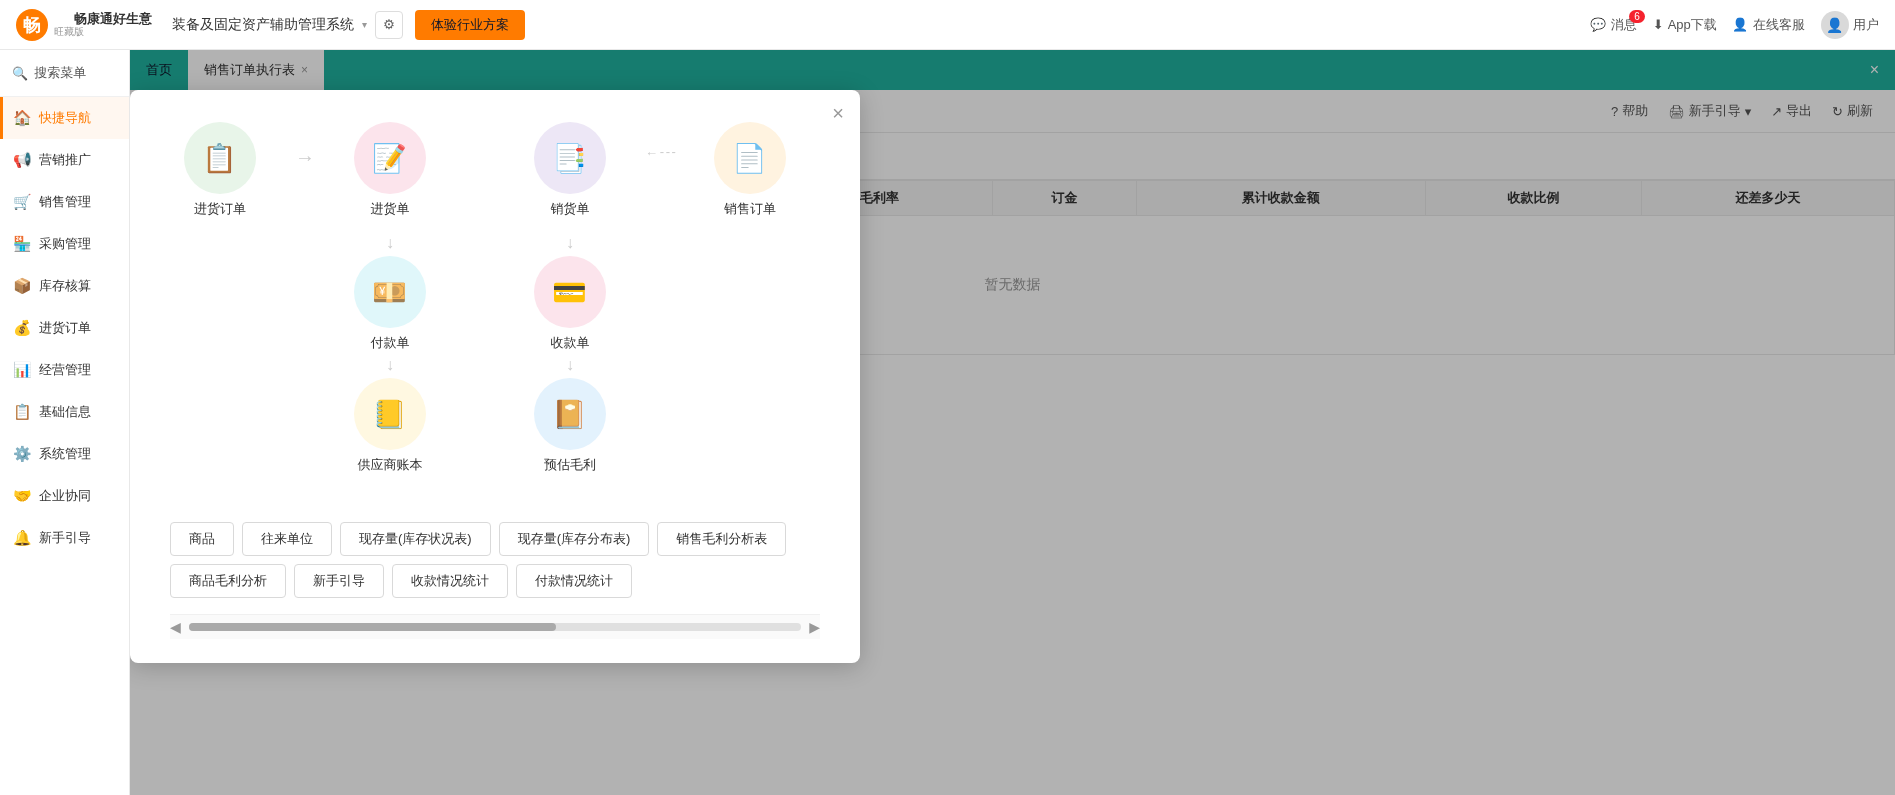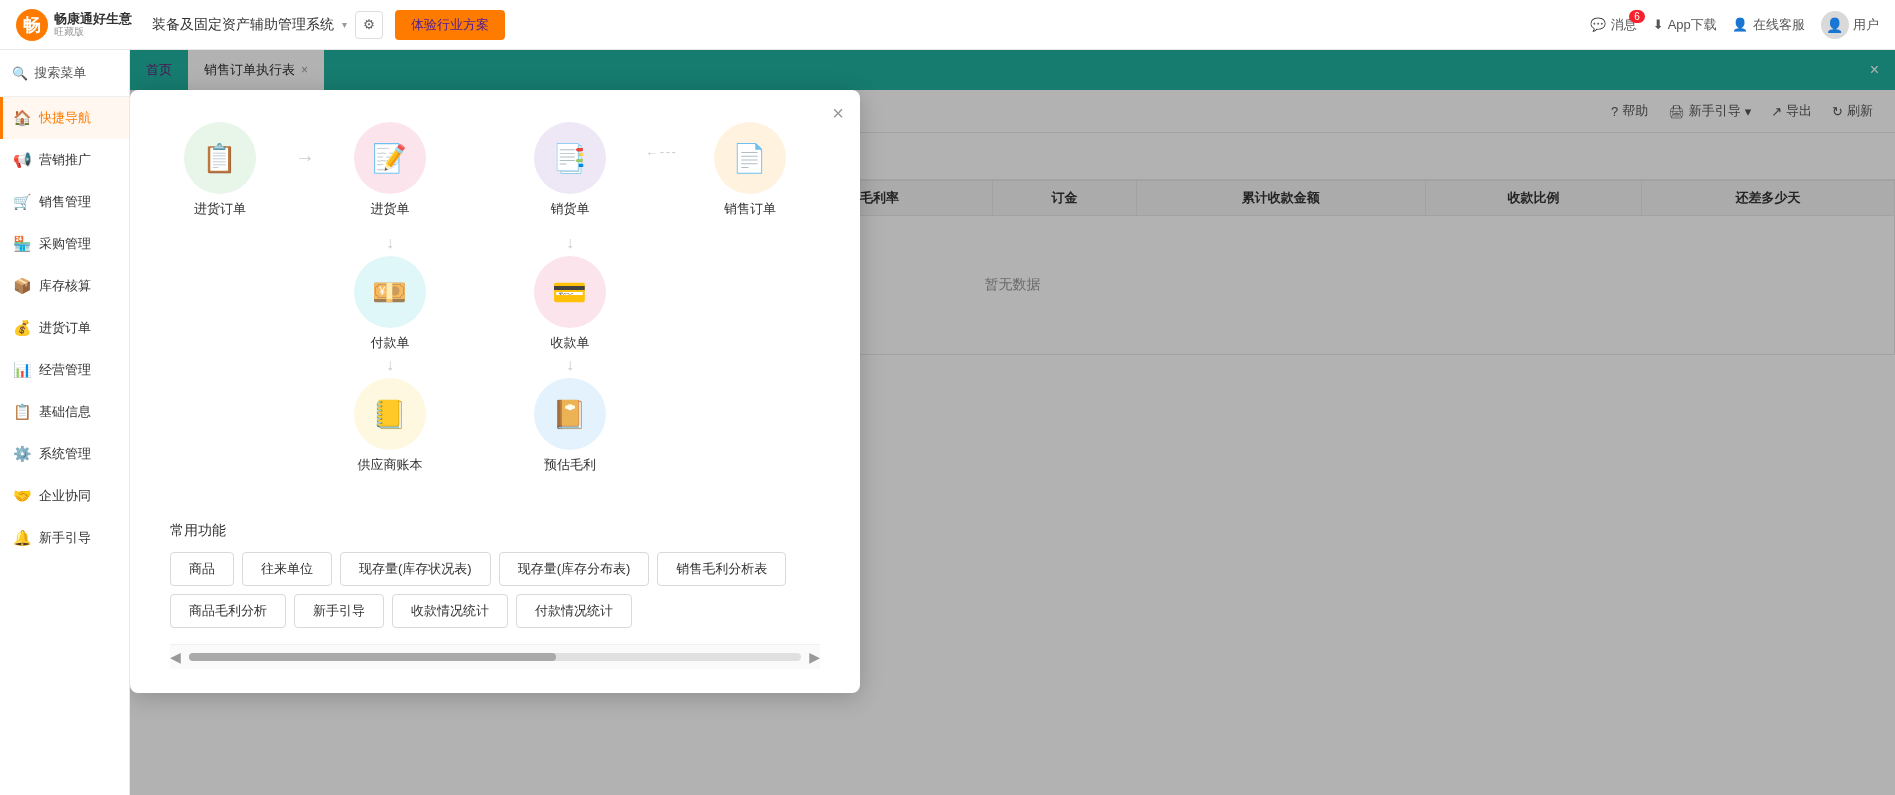--- a/index.html
+++ b/index.html
@@ -9,35 +9,35 @@
     .app-wrapper { display: flex; flex-direction: column; height: 795px; width: 1895px; }
     .top-bar { height: 50px; background: #fff; display: flex; align-items: center; padding: 0 16px; border-bottom: 1px solid #e8e8e8; flex-shrink: 0; }
     .main-area { display: flex; flex: 1; overflow: hidden; }
     .sidebar { width: 130px; background: #fff; border-right: 1px solid #e8e8e8; flex-shrink: 0; display: flex; flex-direction: column; }
     .content-area { flex: 1; display: flex; flex-direction: column; overflow: hidden; position: relative; }
 
     
     .logo-area { display: flex; align-items: center; gap: 6px; margin-right: 20px; }
     .logo-icon { width: 32px; height: 32px; background: #ff7b00; border-radius: 50%; display: flex; align-items: center; justify-content: center; color: #fff; font-size: 18px; font-weight: bold; }
     .logo-text { display: flex; flex-direction: column; line-height: 1.2; }
-    .logo-text-main { font-size: 13px; font-weight: bold; color: #333; }
+    .logo-text-main { font-size: 13px; font-weight: bold; color: #333; margin-left: 20px; }
     .logo-text-sub { font-size: 10px; color: #999; }
     .system-title { display: flex; align-items: center; gap: 8px; color: #333; font-size: 14px; }
     .system-title-text { font-weight: 500; text-align: center; }
     .dropdown-icon { color: #999; font-size: 10px; cursor: pointer; }
     .gear-btn { width: 28px; height: 28px; border-radius: 4px; border: 1px solid #ddd; background: #fff; cursor: pointer; display: flex; align-items: center; justify-content: center; margin-left: 8px; color: #666; }
-    .experience-btn { background: #ff7b00; color: #4c1d95; border: none; border-radius: 4px; padding: 6px 16px; font-size: 13px; cursor: pointer; margin-left: 12px; }
+    .experience-btn { background: #ff7b00; color: #0f172a; border: none; border-radius: 4px; padding: 6px 16px; font-size: 13px; cursor: pointer; margin-left: 12px; }
     .top-right { margin-left: auto; display: flex; align-items: center; gap: 16px; }
     .top-right-item { display: flex; align-items: center; gap: 4px; color: #555; cursor: pointer; font-size: 13px; position: relative; }
     .badge { background: #f5222d; color: #fff; border-radius: 8px; padding: 1px 5px; font-size: 10px; position: absolute; top: -6px; right: -8px; }
     .user-avatar { width: 28px; height: 28px; border-radius: 50%; background: #d9d9d9; display: flex; align-items: center; justify-content: center; color: #666; font-size: 14px; }
 
     
     .tab-bar { height: 40px; background: #20b2a0; display: flex; align-items: stretch; flex-shrink: 0; }
-    .tab { display: flex; align-items: center; padding: 0 16px; cursor: pointer; color: #701a75; font-size: 13px; gap: 6px; position: relative; }
+    .tab { display: flex; align-items: center; padding: 0 16px; cursor: pointer; color: #0f172a; font-size: 13px; gap: 6px; position: relative; }
     .tab.active { background: #fff; color: #333; }
     .tab-close { font-size: 12px; color: #999; cursor: pointer; }
     .tab-close-global { margin-left: auto; padding: 0 16px; color: #fff; cursor: pointer; display: flex; align-items: center; font-size: 16px; }
 
     
     .sidebar-search { padding: 10px 8px; border-bottom: 1px solid #f0f0f0; }
     .sidebar-search-btn { width: 100%; background: none; border: none; cursor: pointer; color: #555; display: flex; align-items: center; gap: 6px; padding: 4px; font-size: 13px; }
     .sidebar-nav-item { display: flex; align-items: center; gap: 8px; padding: 12px 12px; cursor: pointer; color: #333; font-size: 13px; border-left: 3px solid transparent; }
     .sidebar-nav-item.active { border-left: 3px solid #ff7b00; background: #fff7f0; color: #ff7b00; }
     .sidebar-nav-icon { width: 16px; height: 16px; display: flex; align-items: center; justify-content: center; font-size: 15px; }
@@ -346,21 +346,20 @@
               </div>
               <div style="width:80px;"></div>
               <div class="flow-node">
                 <div class="flow-icon-wrap icon-blue" style="font-size:28px;">📔</div>
                 <span class="flow-label">预估毛利</span>
               </div>
             </div>
           </div>
 
           <div class="common-functions">
-            <div class="common-functions-title">常用功能</div>
             <div class="function-btns" id="function-btns-container">
                 <button class="function-btn">商品</button>
                 <button class="function-btn">往来单位</button>
                 <button class="function-btn">现存量(库存状况表)</button>
                 <button class="function-btn">现存量(库存分布表)</button>
                 <button class="function-btn">销售毛利分析表</button>
                 <button class="function-btn">商品毛利分析</button>
                 <button class="function-btn">新手引导</button>
                 <button class="function-btn">收款情况统计</button>
                 <button class="function-btn">付款情况统计</button>

